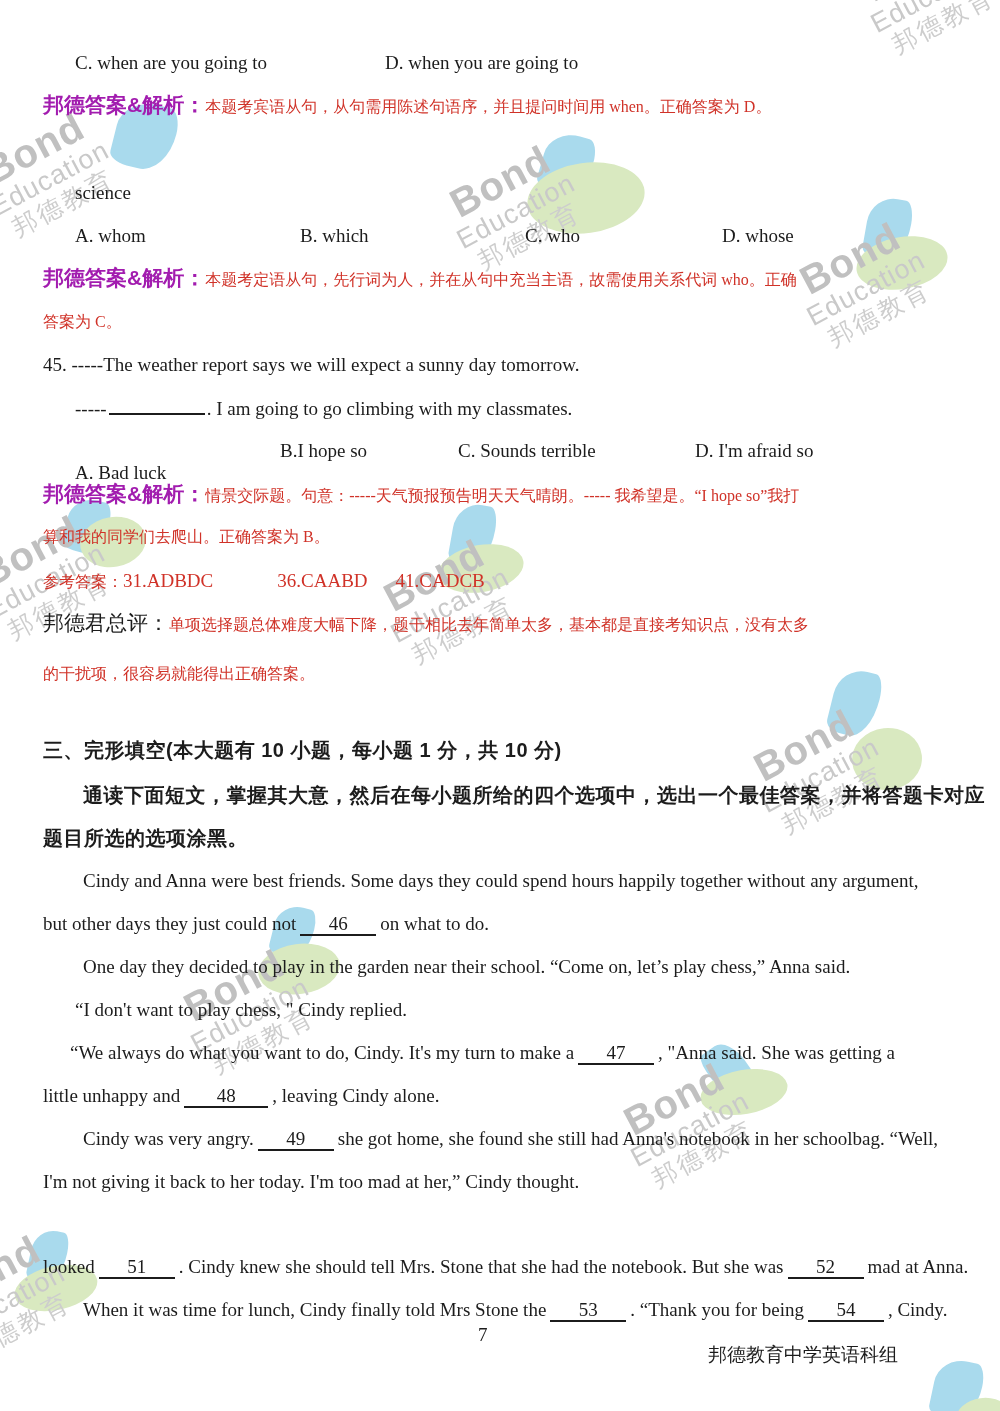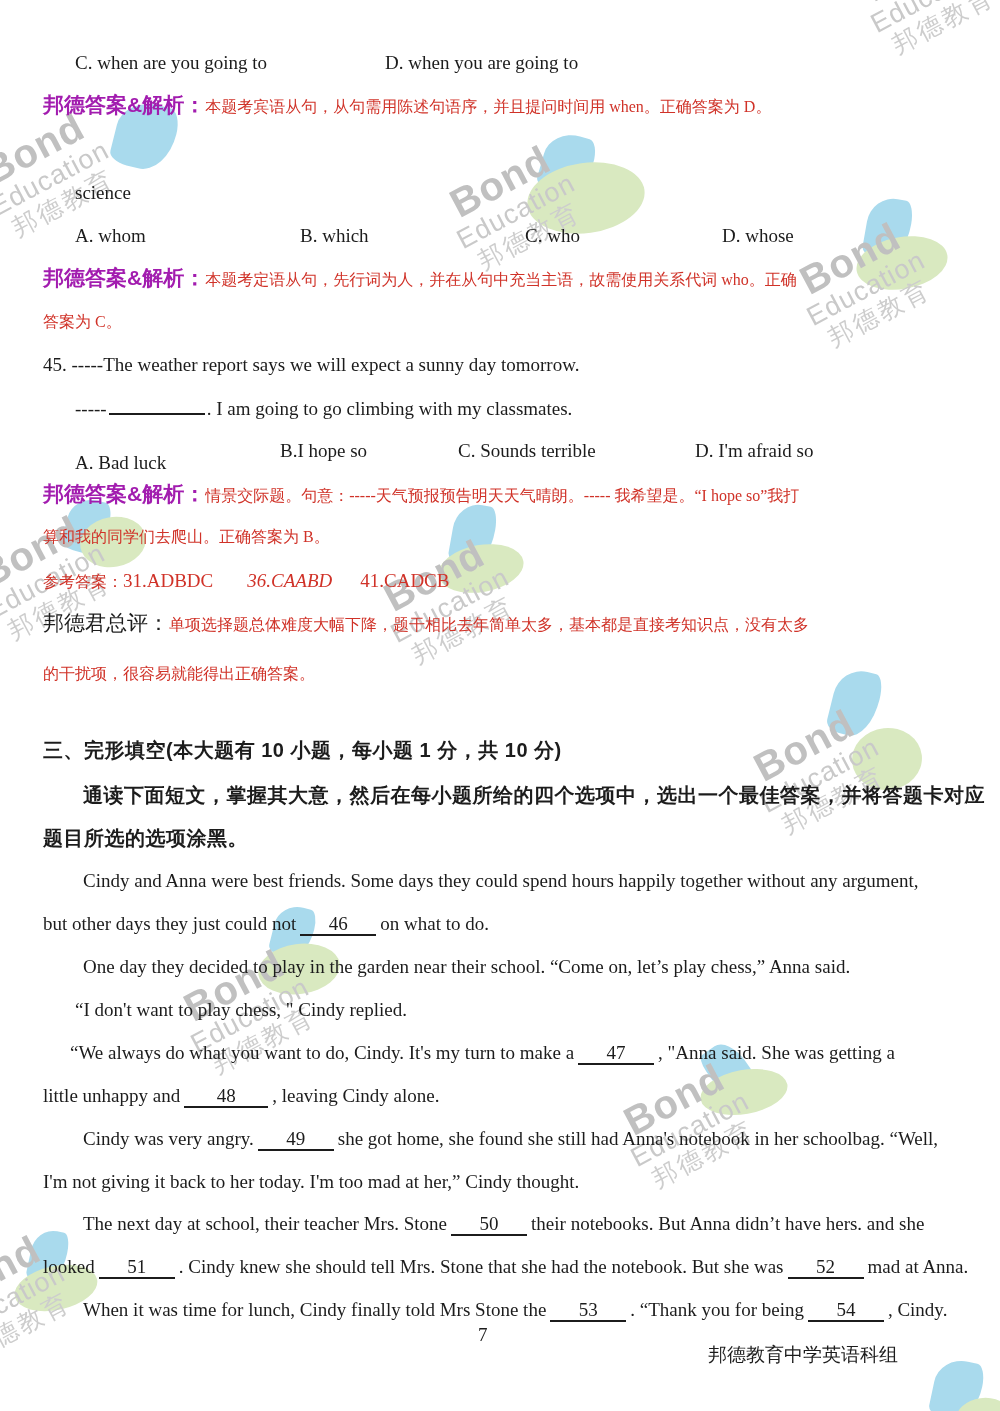--- a/index.html
+++ b/index.html
@@ -128,32 +128,32 @@
   <div class="abs" style="left:43px;top:265px;">
     <span class="redlabel">邦德答案&amp;解析：</span><span class="red cn">本题考定语从句，先行词为人，并在从句中充当主语，故需使用关系代词 who。正确</span>
   </div>
   <span class="abs red cn" style="left:43px;top:309px;">答案为 C。</span>
 
   <span class="abs en" style="left:43px;top:352px;">45. -----The weather report says we will expect a sunny day tomorrow.</span>
   <div class="abs en" style="left:75px;top:395px;">
     <span>-----</span><span class="blank-empty short" style="margin:0 2px;"></span><span>. I am going to go climbing with my classmates.</span>
   </div>
 
-  <span class="abs en" style="left:75px;top:450px;">A. Bad luck</span>
+  <span class="abs en" style="left:75px;top:460px;">A. Bad luck</span>
   <span class="abs en" style="left:280px;top:438px;">B.I hope so</span>
   <span class="abs en" style="left:458px;top:438px;">C. Sounds terrible</span>
   <span class="abs en" style="left:695px;top:438px;">D. I'm afraid so</span>
 
   <div class="abs" style="left:43px;top:481px;">
     <span class="redlabel">邦德答案&amp;解析：</span><span class="red cn">情景交际题。句意：-----天气预报预告明天天气晴朗。----- 我希望是。“I hope so”我打</span>
   </div>
   <span class="abs red cn" style="left:43px;top:524px;">算和我的同学们去爬山。正确答案为 B。</span>
 
   <div class="abs" style="left:43px;top:567px;">
-    <span class="red cn">参考答案：</span><span class="red en">31.ADBDC</span><span class="red en" style="margin-left:34px;font-style:italic;">36.CAABD</span><span class="red en" style="margin-left:28px;">41.CADCB</span>
+    <span class="red cn">参考答案：</span><span class="red en">31.ADBDC</span><span class="red en" style="margin-left:64px;">36.CAABD</span><span class="red en" style="margin-left:28px;">41.CADCB</span>
   </div>
 
   <div class="abs" style="left:43px;top:610px;">
     <span class="blklabel">邦德君总评：</span><span class="red cn">单项选择题总体难度大幅下降，题干相比去年简单太多，基本都是直接考知识点，没有太多</span>
   </div>
   <span class="abs red cn" style="left:43px;top:653px;margin-top:8px;">的干扰项，很容易就能得出正确答案。</span>
 
   <span class="abs heiti" style="left:43px;top:737px;">三、完形填空(本大题有 10 小题，每小题 1 分，共 10 分)</span>
   <span class="abs heiti" style="left:83px;top:782px;">通读下面短文，掌握其大意，然后在每小题所给的四个选项中，选出一个最佳答案，并将答题卡对应</span>
   <span class="abs heiti" style="left:43px;top:825px;">题目所选的选项涂黑。</span>
@@ -167,23 +167,20 @@
   <div class="abs en" style="left:70px;top:1040px;">
     <span>“We always do what you want to do, Cindy. It's my turn to make a</span><span class="blank">47</span><span>, "Anna said. She was getting a</span>
   </div>
   <div class="abs en" style="left:43px;top:1083px;">
     <span>little unhappy and</span><span class="blank" style="min-width:66px;">48</span><span>, leaving Cindy alone.</span>
   </div>
   <div class="abs en" style="left:83px;top:1126px;">
     <span>Cindy was very angry.</span><span class="blank">49</span><span>she got home, she found she still had Anna's notebook in her schoolbag. “Well,</span>
   </div>
   <span class="abs en" style="left:43px;top:1169px;">I'm not giving it back to her today. I'm too mad at her,” Cindy thought.</span>
-  <div class="abs en" style="left:83px;top:1211px;">
-    <span>The next day at school, their teacher Mrs. Stone</span><span class="blank">50</span><span>their notebooks. But Anna didn’t have hers. and she</span>
-  </div>
   <div class="abs en" style="left:43px;top:1254px;">
     <span>looked</span><span class="blank">51</span><span>. Cindy knew she should tell Mrs. Stone that she had the notebook. But she was</span><span class="blank">52</span><span>mad at Anna.</span>
   </div>
   <div class="abs en" style="left:83px;top:1297px;">
     <span>When it was time for lunch, Cindy finally told Mrs Stone the</span><span class="blank">53</span><span>. “Thank you for being</span><span class="blank">54</span><span>, Cindy.</span>
   </div>
 
   <span class="abs en" style="left:478px;top:1322px;">7</span>
   <span class="abs footer-right" style="right:102px;top:1342px;">邦德教育中学英语科组</span>
 

